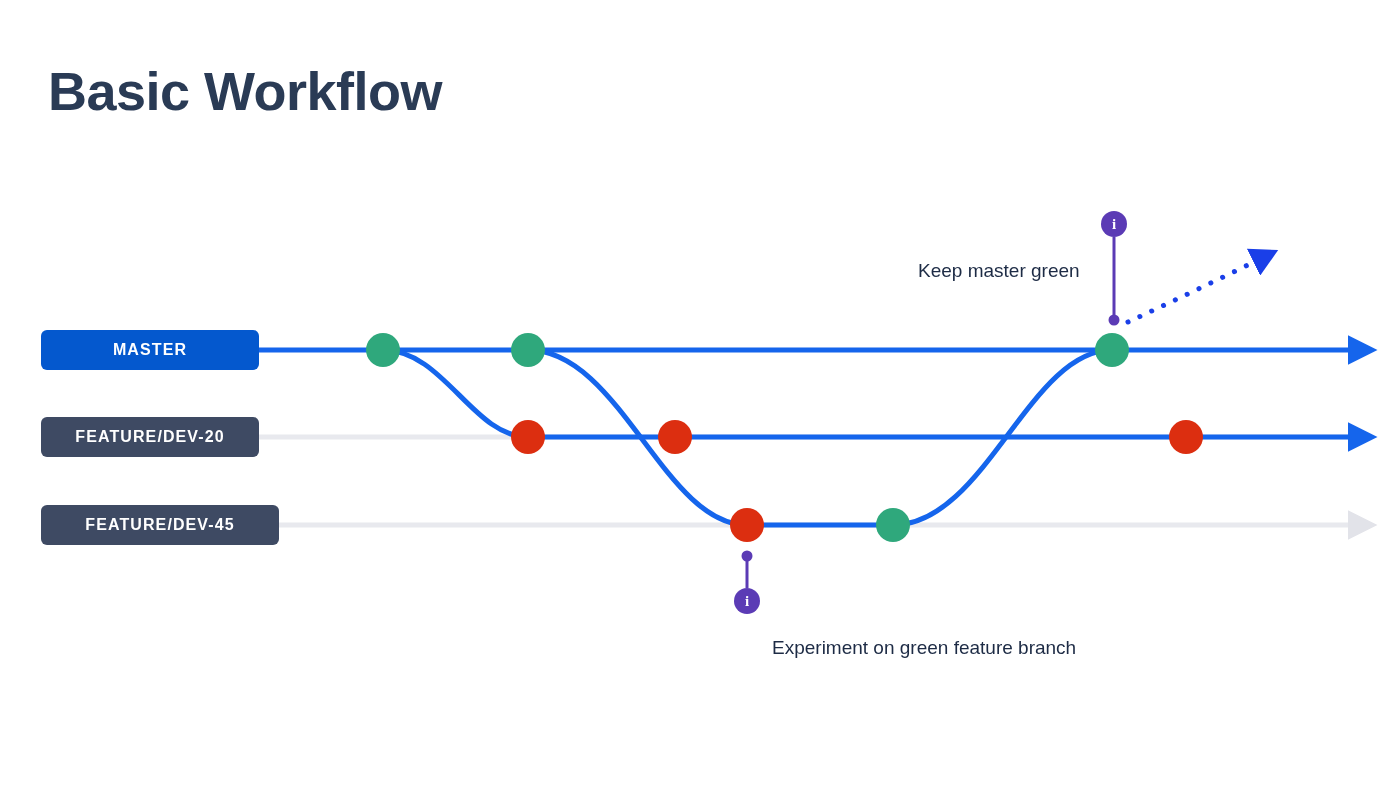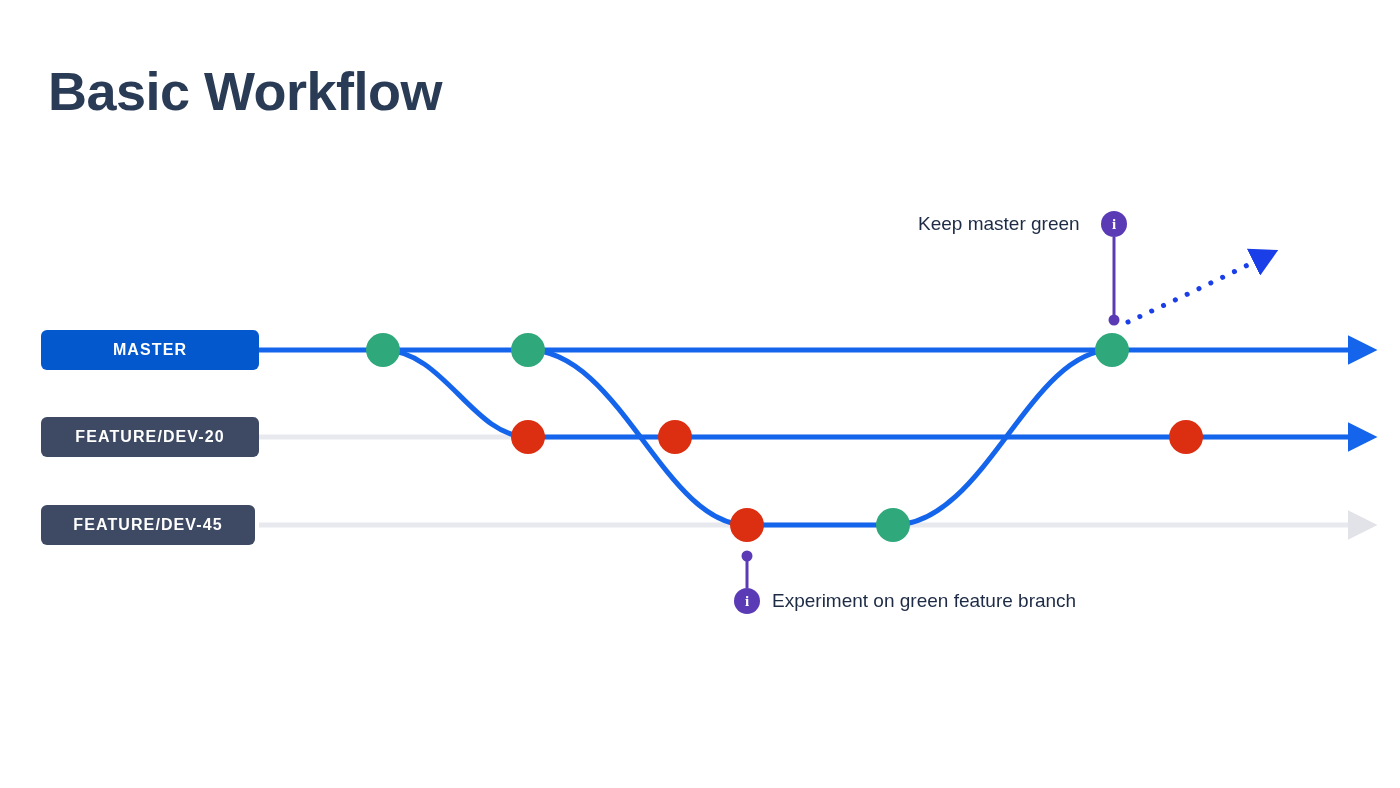--- a/index.html
+++ b/index.html
@@ -58,20 +58,21 @@
   }
   .badge-feature {
     background: #3e4a63;
   }
   .annotation-text {
     position: absolute;
     font-size: 19px;
     color: #1d2b45;
     white-space: nowrap;
     line-height: 1;
+    margin-top: 47px;
   }
   .info-badge {
     position: absolute;
     width: 26px;
     height: 26px;
     border-radius: 50%;
     background: #5b3bb5;
     color: #ffffff;
     font-size: 15px;
     font-weight: bold;
@@ -132,21 +133,21 @@
       </g>
   </svg>
 
   <div>
       <div class="branch-badge badge-master" style="left: 41px; top: 330px; width: 218px; height: 40px;">
         <span>MASTER</span>
       </div>
       <div class="branch-badge badge-feature" style="left: 41px; top: 417px; width: 218px; height: 40px;">
         <span>FEATURE/DEV-20</span>
       </div>
-      <div class="branch-badge badge-feature" style="left: 41px; top: 505px; width: 214px; height: 40px;">
+      <div class="branch-badge badge-feature" style="left: 41px; top: 505px; width: 238px; height: 40px;">
         <span>FEATURE/DEV-45</span>
       </div>
     </div>
   <div>
       <div class="annotation-text" style="left: 918px; top: 214px;">Keep master green</div>
       <div class="info-badge" style="left: 1101px; top: 211px;">i</div>
       <div class="annotation-text" style="left: 772px; top: 591px;">Experiment on green feature branch</div>
       <div class="info-badge" style="left: 734px; top: 588px;">i</div>
     </div>
 

